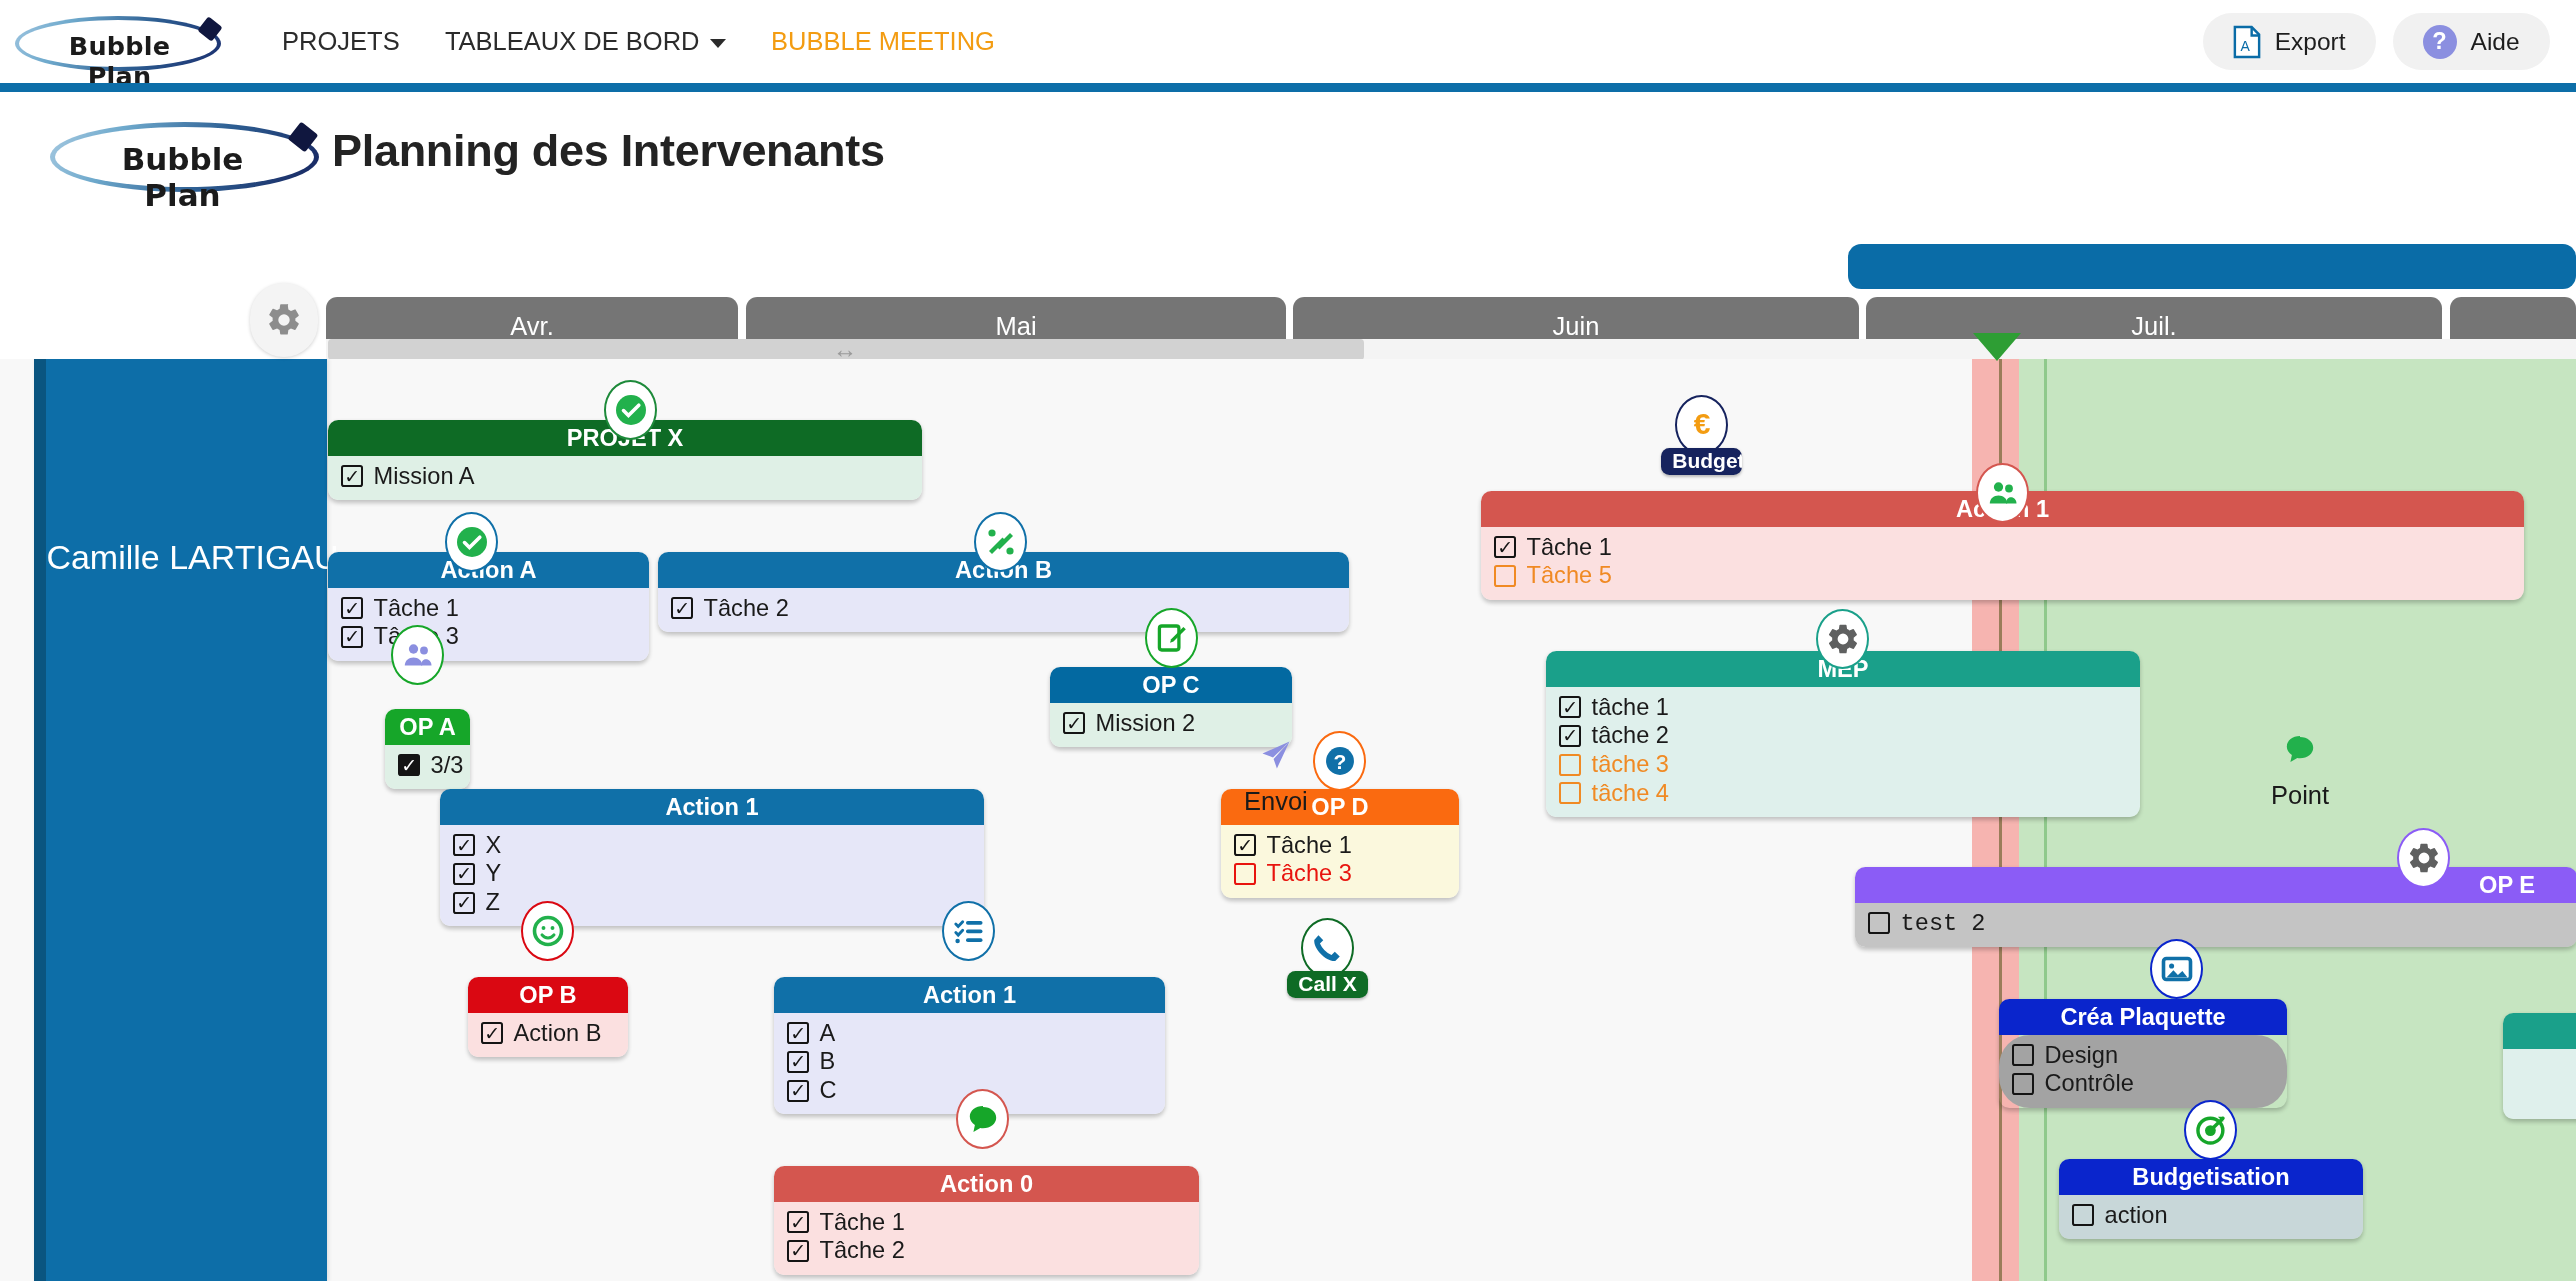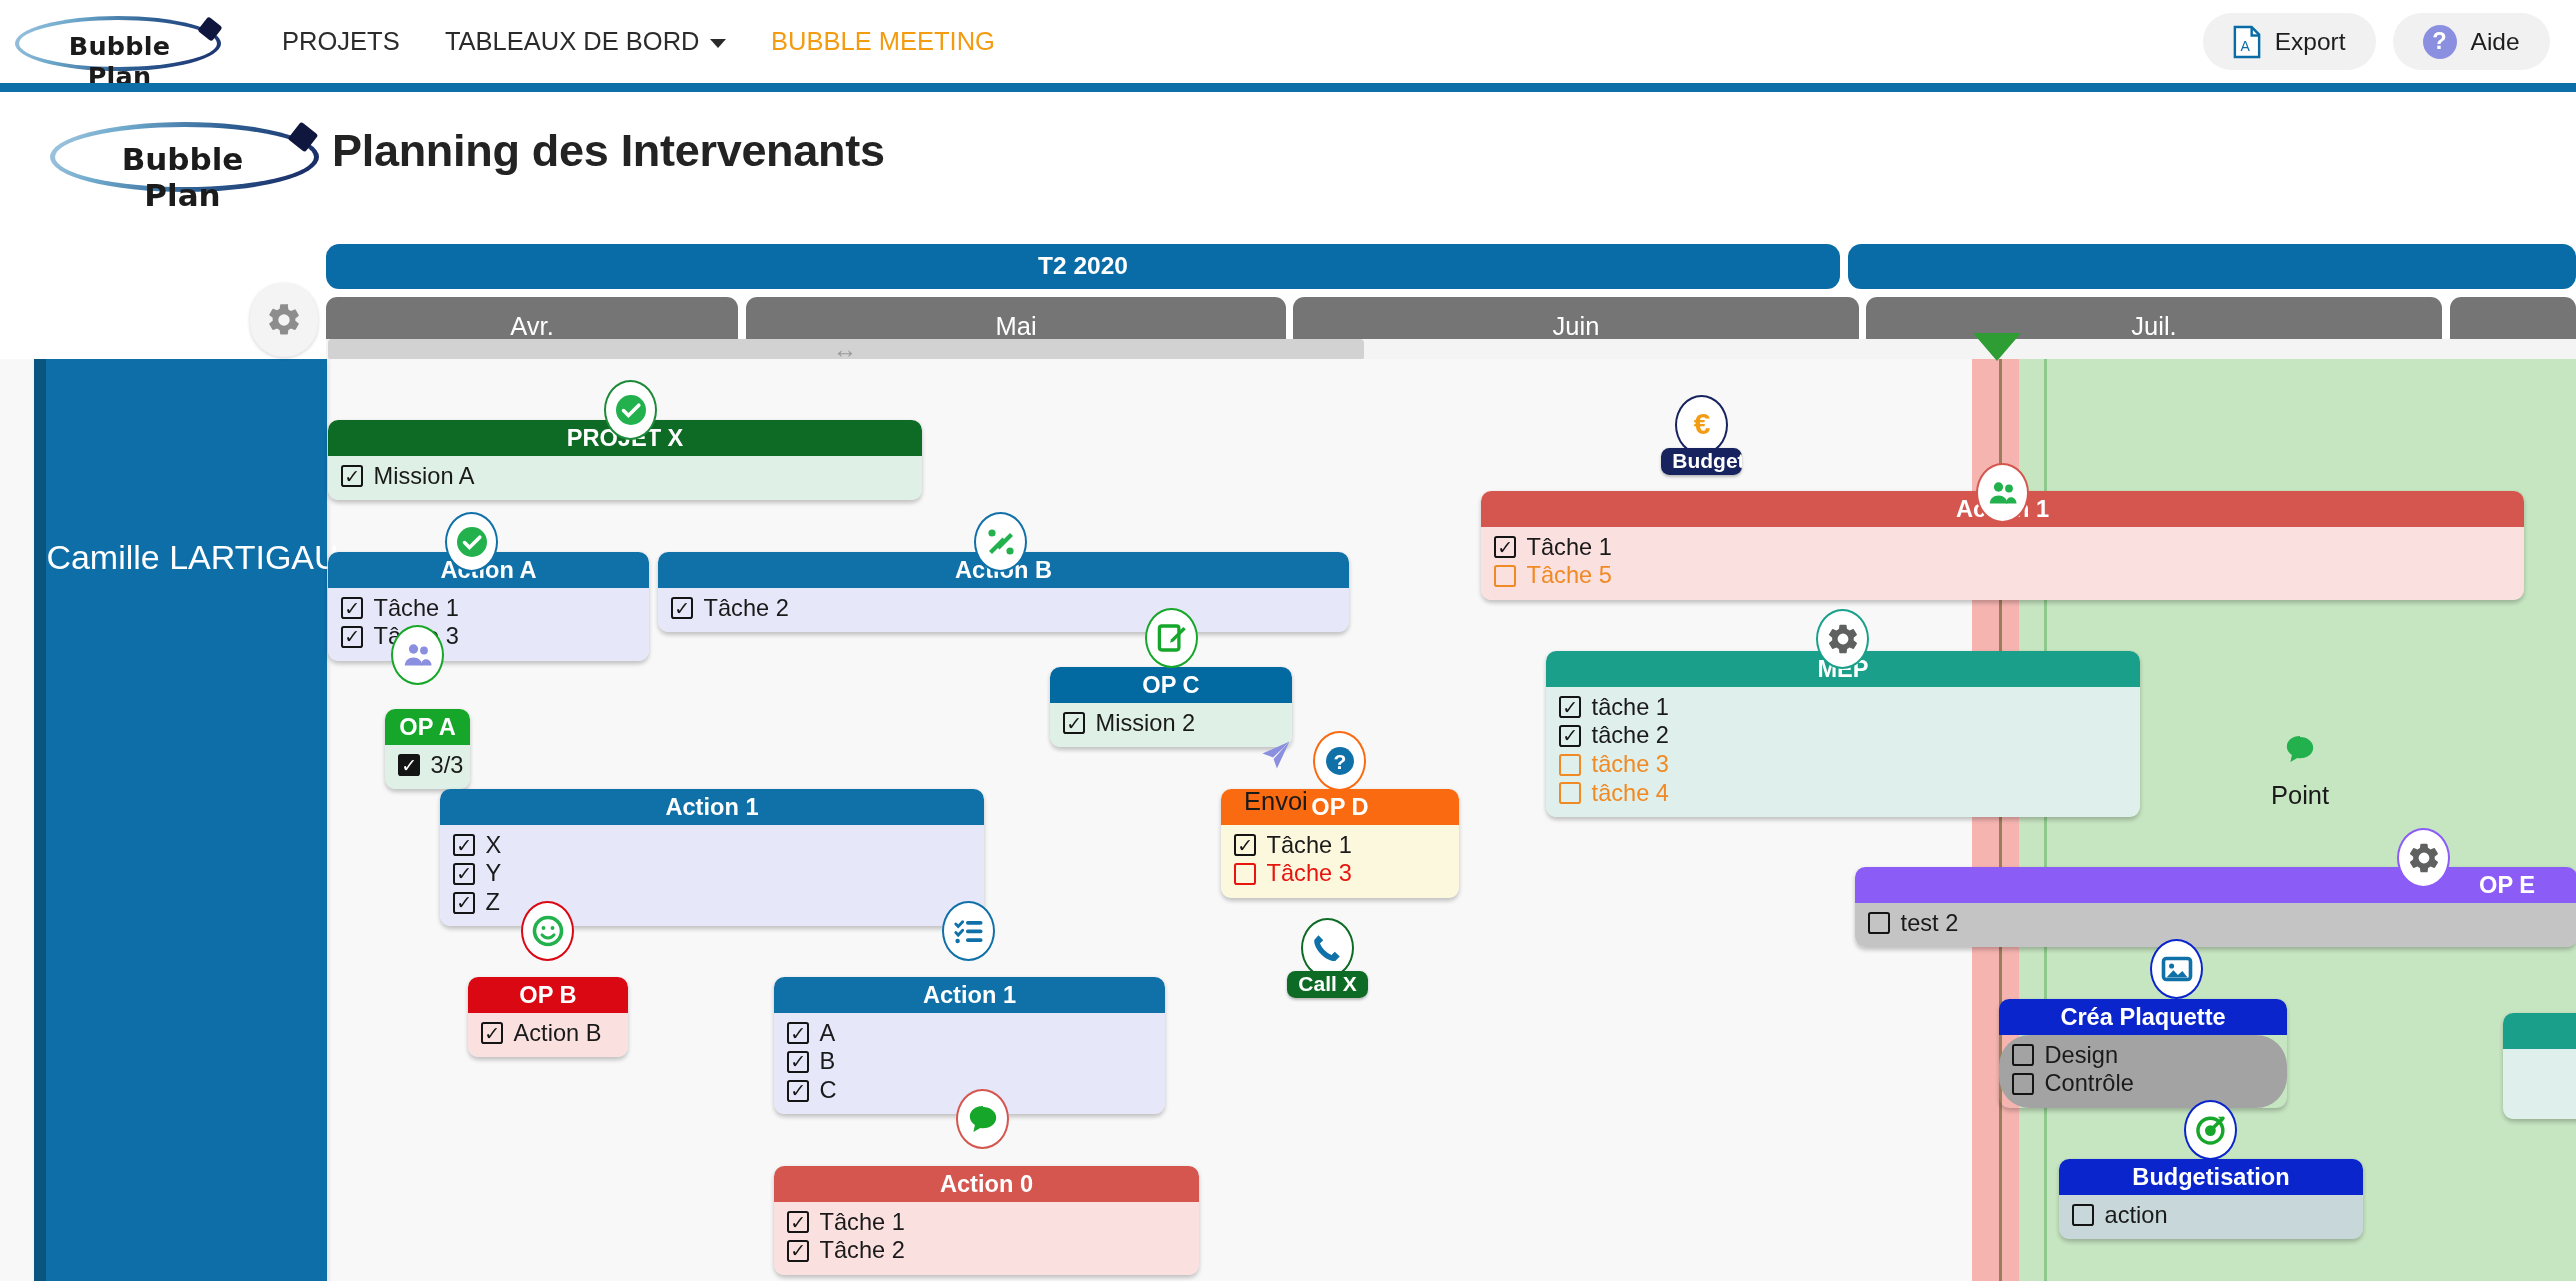--- a/index.html
+++ b/index.html
@@ -221,21 +221,20 @@
 <div id="page-header">
   <div class="hdr-logo">
     <div class="hdr-ellipse"></div>
     <div class="hdr-dot"></div>
     <div class="hdr-logo-text">Bubble Plan</div>
   </div>
   <div id="page-title">Planning des Intervenants</div>
 </div>
 
 <div id="tl">
-    <div class="quarter" style="left: 326px; width: 1514px;">T2 2020</div>
     <div class="quarter" style="left: 1848px; width: 728px;"></div>
     <div class="month" style="left: 326px; width: 412px;">Avr.</div>
     <div class="month" style="left: 746px; width: 540px;">Mai</div>
     <div class="month" style="left: 1293px; width: 566px;">Juin</div>
     <div class="month" style="left: 1866px; width: 576px;">Juil.</div>
     <div class="month" style="left: 2450px; width: 126px;"></div>
   </div>
 <div id="gear-badge">
   <svg width="38" height="38" viewBox="0 0 24 24">
       <path fill="#8d8d8d" d="M19.14 12.94a7.4 7.4 0 0 0 .06-.94 7.4 7.4 0 0 0-.06-.94l2.03-1.58a.48.48 0 0 0 .12-.61l-1.92-3.32a.48.48 0 0 0-.59-.22l-2.39.96a7.03 7.03 0 0 0-1.62-.94l-.36-2.54A.47.47 0 0 0 13.93 2h-3.86a.47.47 0 0 0-.47.4l-.36 2.54c-.59.24-1.13.56-1.62.94l-2.39-.96a.48.48 0 0 0-.59.22L2.72 8.46a.48.48 0 0 0 .12.61l2.03 1.58c-.04.31-.06.63-.06.94 0 .32.02.63.06.94l-2.03 1.58a.48.48 0 0 0-.12.61l1.92 3.32c.12.22.38.3.59.22l2.39-.96c.5.38 1.03.7 1.62.94l.36 2.54c.4.24.24.4.47.4h3.86c.24 0 .44-.17.47-.4l.36-2.54c.59-.24 1.12-.56 1.62-.94l2.39.96c.22.08.47 0 .59-.22l1.92-3.32a.48.48 0 0 0-.12-.61l-2.03-1.58zM12 15.6A3.6 3.6 0 1 1 12 8.4a3.6 3.6 0 0 1 0 7.2z"></path>
@@ -403,21 +402,21 @@
             <span>tâche 3</span>
           </div>
           <div class="trow warn">
             <span class="cb"></span>
             <span>tâche 4</span>
           </div>
         </div>
       </div>
       <div class="card" style="left: 1855px; top: 508px; width: 722px;">
         <div class="hd right" style="background: rgb(139, 92, 246);">OP E</div>
-        <div class="bd" style="background: rgb(196, 196, 196);">
+        <div class="bd" style="background: rgb(196, 196, 196); font-family: Liberation Mono, monospace;">
           <div class="trow">
             <span class="cb"></span>
             <span>test 2</span>
           </div>
         </div>
       </div>
       <div class="card" style="left: 1999px; top: 640px; width: 288px;">
         <div class="hd" style="background: rgb(10, 37, 204);">Créa Plaquette</div>
         <div class="bd" style="background: #a3a3a3; border-radius: 31px;">
           <div class="trow">

